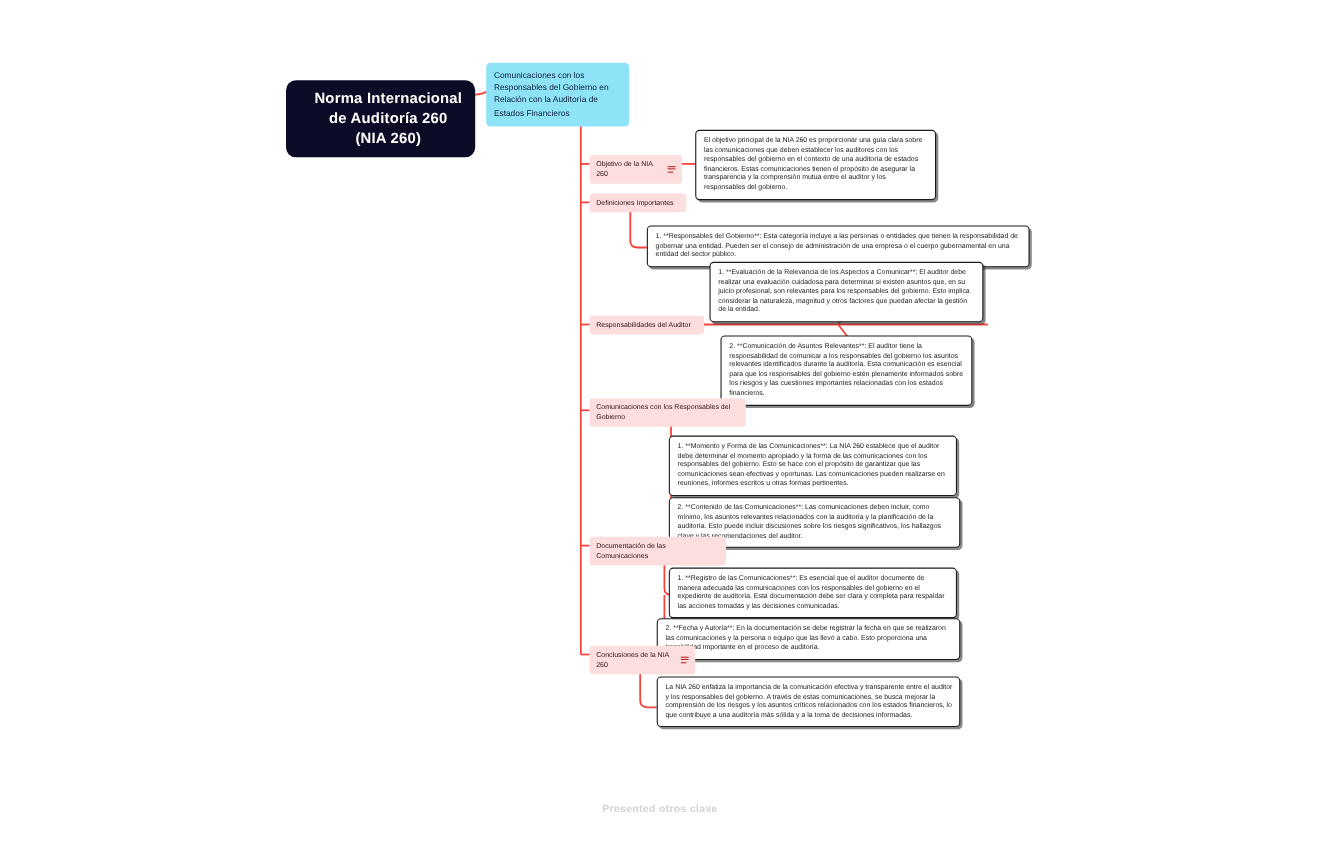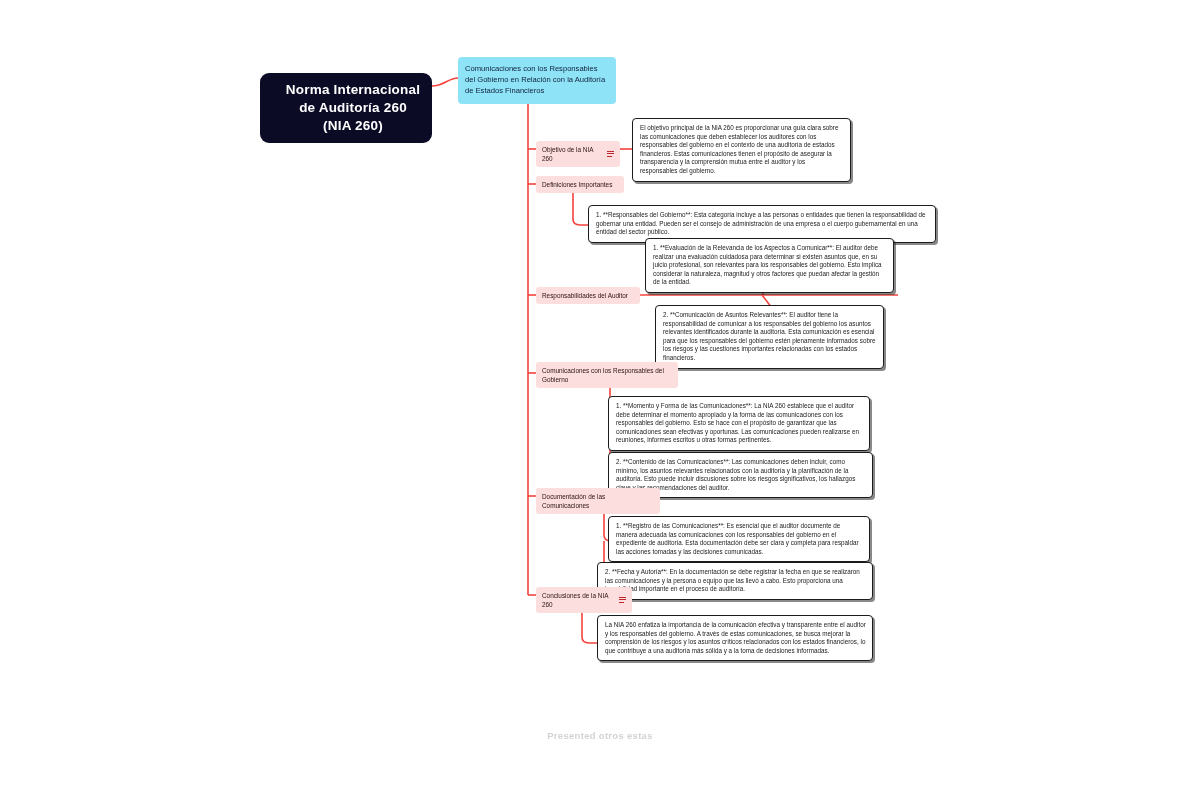--- a/index.html
+++ b/index.html
@@ -50,23 +50,23 @@
     justify-content: center;
     text-align: center;
     letter-spacing: .2px;
     z-index: 5;
   }
   .root-node span { display: block; white-space: pre-line; padding: 0 6px; margin-left: 14px;}
 
   
   .main-topic {
     position: absolute;
-    left: 458px;
+    left: 442px;
     top: 57px;
-    width: 158px;
+    width: 130px;
     min-height: 44px;
     background: #8fe3f7;
     border-radius: 4px;
     color: #10203c;
     font-size: 7.6px;
     line-height: 11.2px;
     padding: 6px 7px 7px 7px;
     box-sizing: border-box;
     z-index: 5;
   }
@@ -249,16 +249,16 @@
 
   <div class="detail" style="left:597px; top:562px; width:276px;">
     <span>2. **Fecha y Autoría**: En la documentación se debe registrar la fecha en que se realizaron las comunicaciones y la persona o equipo que las llevó a cabo. Esto proporciona una trazabilidad importante en el proceso de auditoría.</span>
   </div>
 
   <div class="detail" style="left:597px; top:615px; width:276px;">
     <span>La NIA 260 enfatiza la importancia de la comunicación efectiva y transparente entre el auditor y los responsables del gobierno. A través de estas comunicaciones, se busca mejorar la comprensión de los riesgos y los asuntos críticos relacionados con los estados financieros, lo que contribuye a una auditoría más sólida y a la toma de decisiones informadas.</span>
   </div>
 
   <div class="footer">
-    <span>Presented otros </span><span class="brand">estas</span>
+    <span>Presented otros </span><span class="brand">clave</span>
   </div>
 
 </div>
 
 </body></html>

